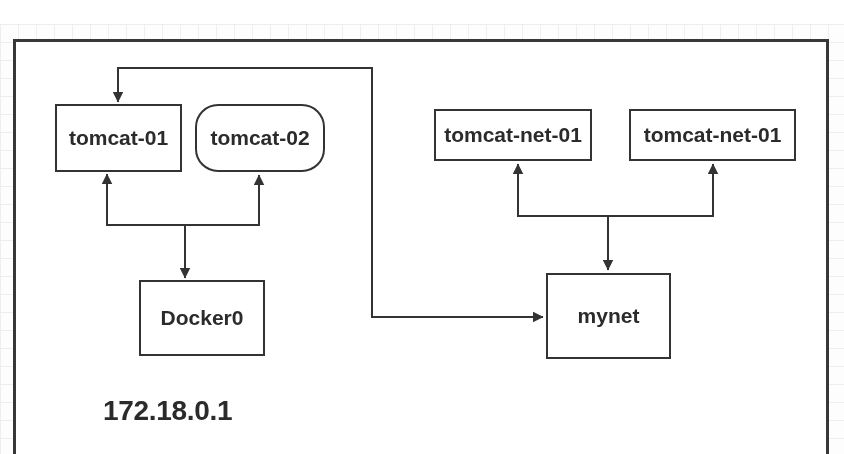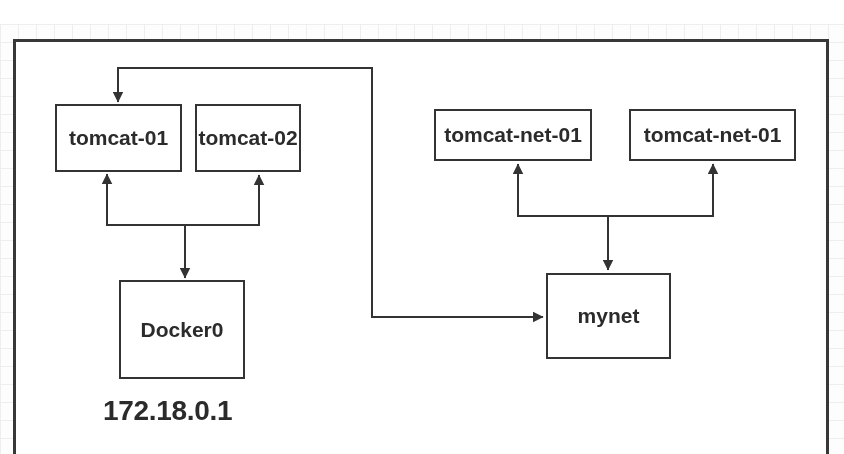--- a/index.html
+++ b/index.html
@@ -44,24 +44,24 @@
     display: flex;
     align-items: center;
     justify-content: center;
     font-weight: bold;
     font-size: 21px;
     color: #2b2b2b;
     box-sizing: border-box;
     letter-spacing: 0px;
   }
   .node-tomcat-01    { left: 55px;  top: 80px;  width: 127px; height: 68px; }
-  .node-tomcat-02    { left: 195px; top: 80px;  width: 106px; height: 68px; }
+  .node-tomcat-02    { left: 195px; top: 80px;  width: 130px; height: 68px; border-radius: 23px; }
   .node-tomcat-net-01{ left: 434px; top: 85px;  width: 158px; height: 52px; text-align: center; }
   .node-tomcat-net-02{ left: 629px; top: 85px;  width: 167px; height: 52px; }
-  .node-docker0      { left: 119px; top: 256px; width: 126px; height: 99px; }
+  .node-docker0      { left: 139px; top: 256px; width: 126px; height: 76px; }
   .node-mynet        { left: 546px; top: 249px; width: 125px; height: 86px; }
   .ip-label {
     position: absolute;
     width: 180px;
     font-weight: bold;
     font-size: 28px;
     letter-spacing: -0.3px;
     color: #2b2b2b;
   }
   .ip-docker0 { left: 103px; top: 371px; }

